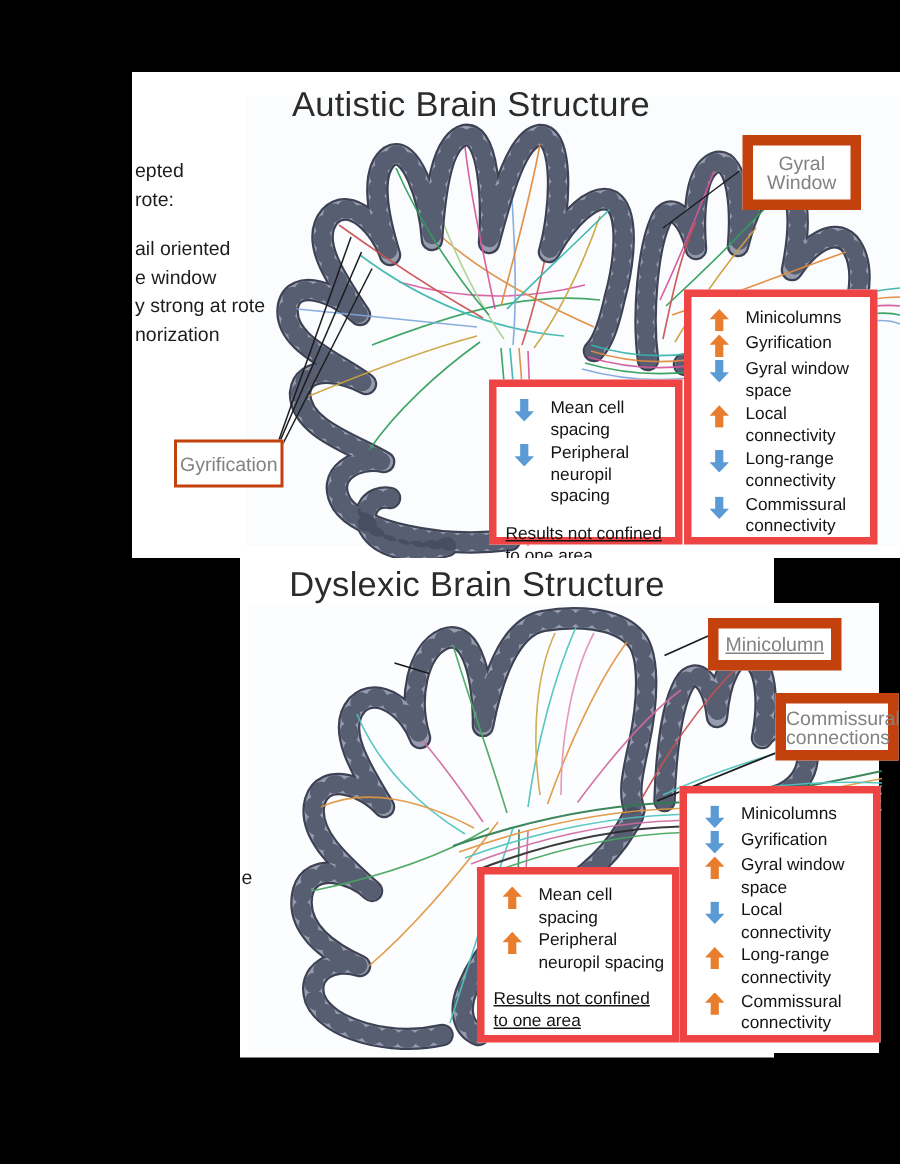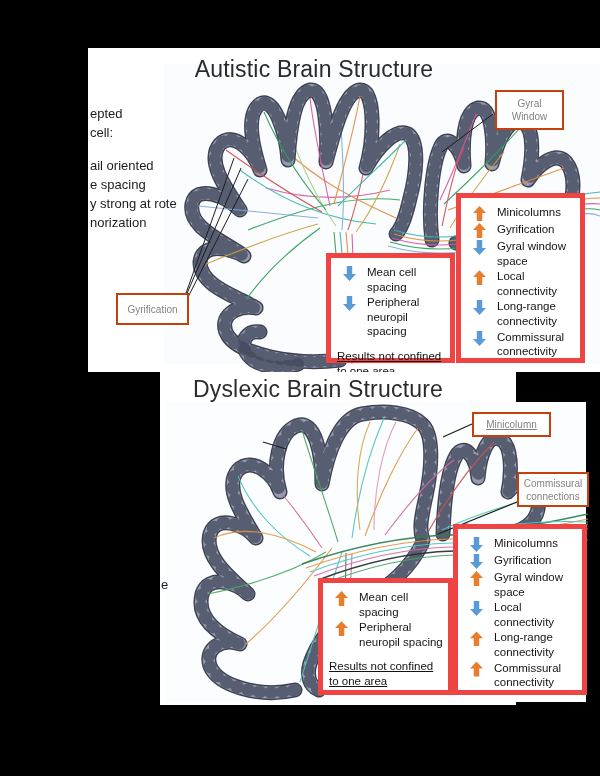--- a/index.html
+++ b/index.html
@@ -8,28 +8,28 @@
   .slide{position:absolute;background:#fff;}
   .slide-top{left:88px;top:48px;width:560px;height:324px;}
   .slide-bottom{left:160px;top:372px;width:356px;height:333px;}
   .slide-title{position:absolute;text-align:center;font-size:23px;color:#2b2b2b;letter-spacing:.2px;}
   .title-top{left:0;top:8px;width:452px;}
   .title-bottom{left:0;top:4px;width:316px;}
   .brain-svg{position:absolute;left:0;top:0;}
   .frag{position:absolute;left:2px;top:56px;font-size:13px;line-height:19px;color:#1c1c1c;}
   .frag div:nth-child(3){margin-top:14px;}
   .frag-e{position:absolute;left:1px;top:205px;font-size:13px;color:#1c1c1c;}
-  .label-box{position:absolute;background:#fff;border:2px solid #c2410c;color:#828282;
-             font-size:10px;line-height:13px;text-align:center;display:flex;flex-direction:column;
+  .label-box{position:absolute;background:#fff;border:7px solid #c2410c;color:#828282;
+             font-size:13px;line-height:13px;text-align:center;display:flex;flex-direction:column;
              justify-content:center;}
   .lb-gyrification{left:28px;top:245px;width:69px;height:28px;border-width:2px;}
   .lb-gyralwindow{left:407px;top:42px;width:65px;height:36px;}
   .lb-neuropil{left:40px;top:50px;width:63px;height:35px;border-width:2px;}
   .lb-minicolumn{left:312px;top:40px;width:75px;height:21px;text-decoration:underline;}
-  .lb-commissural{left:357px;top:100px;width:68px;height:31px;}
+  .lb-commissural{left:357px;top:90px;width:68px;height:31px;}
   .panel{position:absolute;background:#fff;border:5px solid #ef4444;box-sizing:border-box;
          padding:7px 4px 4px 12px;font-size:11.5px;line-height:14.6px;color:#141414;}
   .panel-results-top{left:238px;top:205px;width:129px;height:110px;}
   .panel-legend-top{left:368px;top:145px;width:129px;height:170px;}
   .panel-results-bottom{left:158px;top:206px;width:135px;height:117px;}
   .panel-legend-bottom{left:293px;top:152px;width:134px;height:171px;}
   .row{display:flex;align-items:flex-start;margin-bottom:1px;}
   .arr{width:13px;height:15px;flex:0 0 13px;margin:1px 11px 0 0;
        clip-path:polygon(50% 0,100% 46%,71% 46%,71% 100%,29% 100%,29% 46%,0 46%);}
   .arr[data-dir="up"]{background:#e87d2e;}
@@ -101,23 +101,23 @@
         <path d="M 97 250 L 153 120"></path>
         <path d="M 98 253 L 160 131"></path>
         <path d="M 405 66 L 354 104"></path>
       </g>
     </svg>
 
     <div class="slide-title title-top">Autistic Brain Structure</div>
 
     <div class="frag">
       <div>epted</div>
-      <div>cell:</div>
+      <div>rote:</div>
       <div>ail oriented</div>
-      <div>e spacing</div>
+      <div>e window</div>
       <div>y strong at rote</div>
       <div>norization</div>
     </div>
 
     <div class="label-box lb-gyrification">
       <div>Gyrification</div>
     </div>
 
     <div class="label-box lb-gyralwindow">
       <div>Gyral</div>

